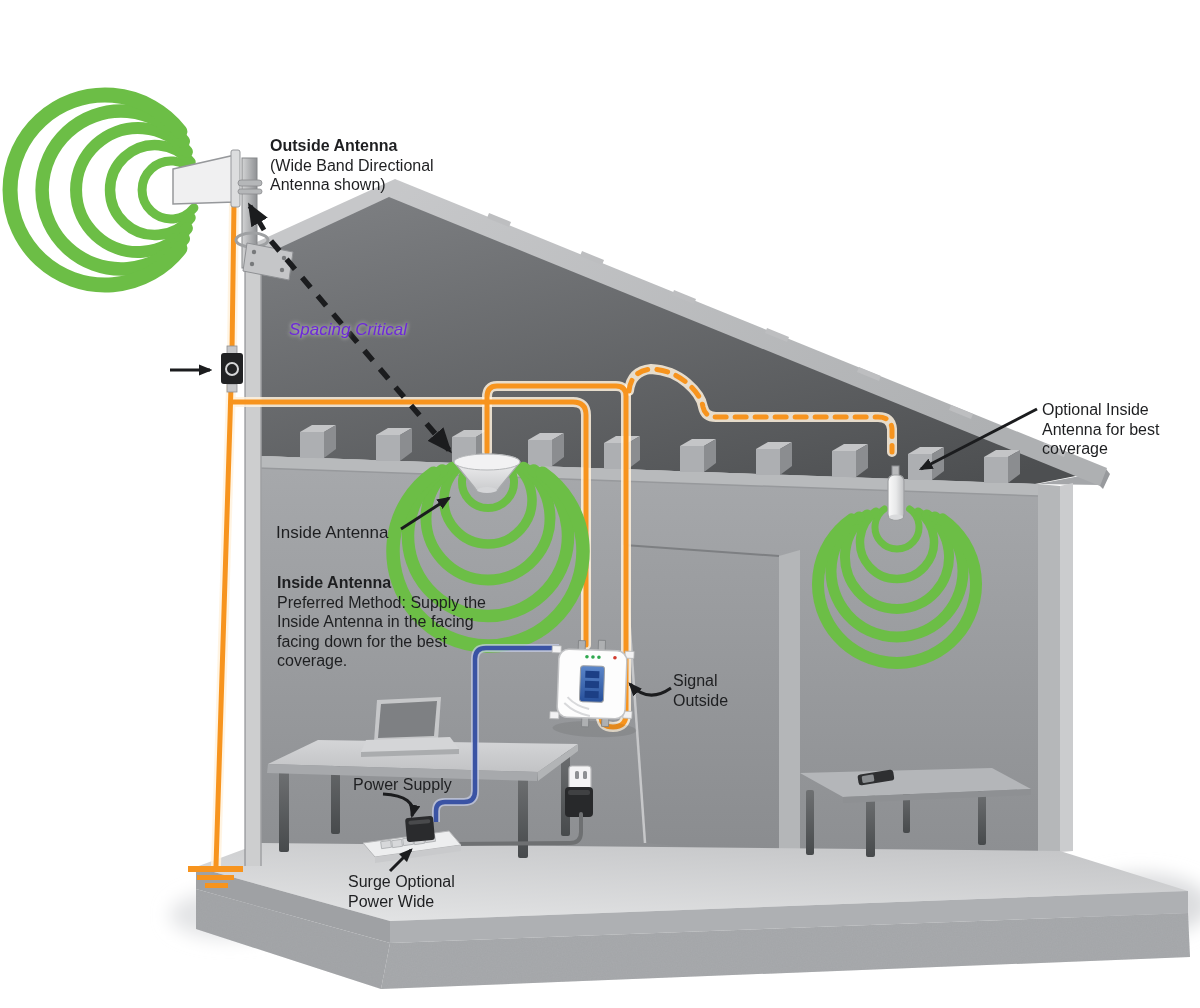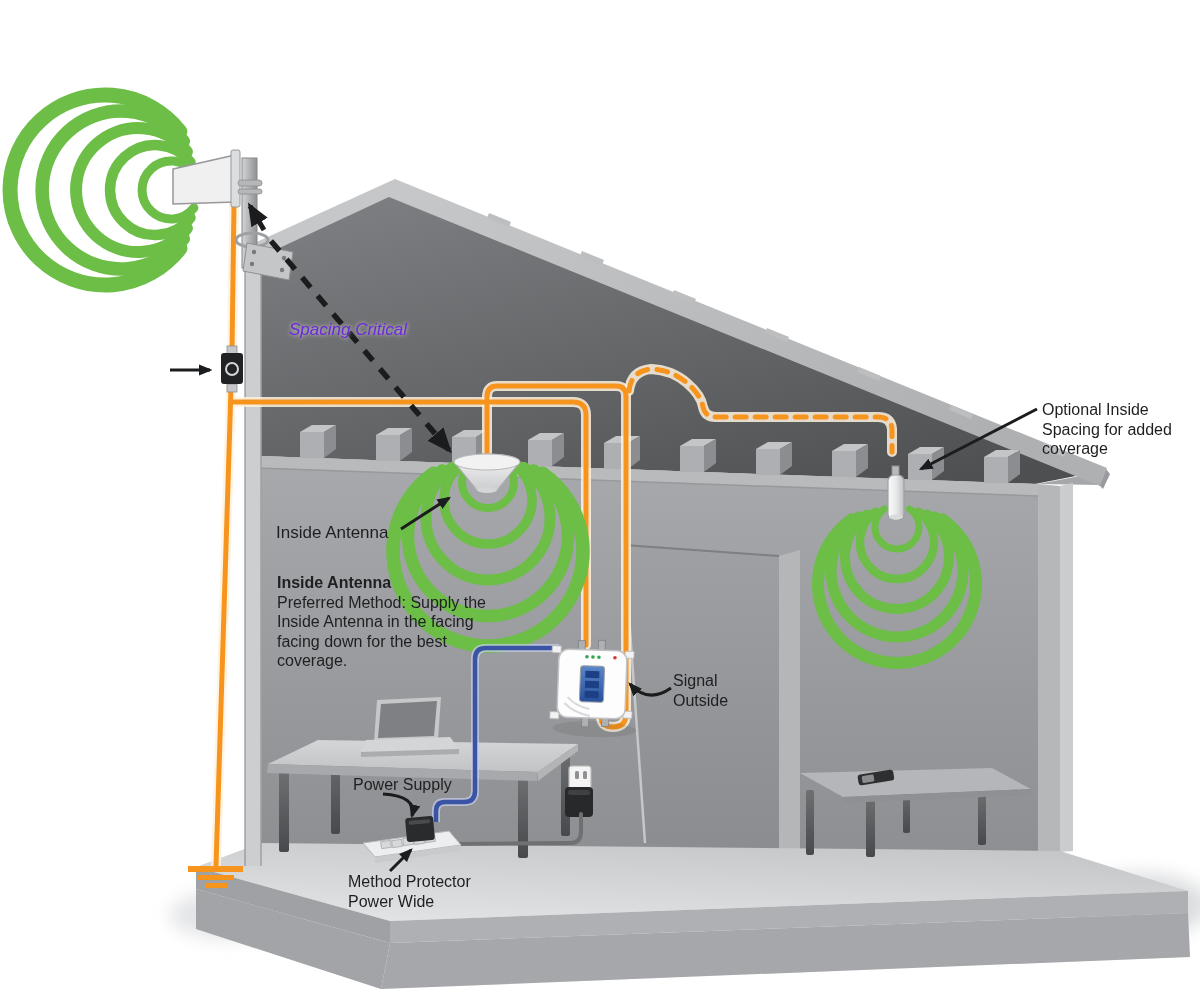--- a/index.html
+++ b/index.html
@@ -311,26 +311,31 @@
     <path d="M 264,230 L 250,206" stroke-width="5" marker-end="url(#mA)"></path>
     <path d="M 170,370 L 210,370" marker-end="url(#mA)"></path>
     <path d="M 401,529 L 449,498" marker-end="url(#mA)"></path>
     <path d="M 1037,409 L 921,469" marker-end="url(#mA)"></path>
     <path d="M 671,688 Q 648,704 630,684" marker-end="url(#mA)"></path>
     <path d="M 383,794 Q 417,796 412,816" marker-end="url(#mA)"></path>
     <path d="M 390,871 L 411,850" marker-end="url(#mA)"></path>
   </g>
 </svg>
 
+<div class="lbl" style="left:270px;top:136px">
+  <div class="b">Outside Antenna</div>
+  <div>(Wide Band Directional</div>
+  <div>Antenna shown)</div>
+</div>
 
 <div class="lbl i" style="left:289px;top:320px;font-size:17px">Spacing Critical</div>
 
 <div class="lbl" style="left:1042px;top:400px">
   <div>Optional Inside</div>
-  <div>Spacing for added</div>
+  <div>Antenna for best</div>
   <div>coverage</div>
 </div>
 
 <div class="lbl" style="left:276px;top:523px;font-size:17px">Inside Antenna</div>
 
 <div class="lbl" style="left:277px;top:573px">
   <div class="b">Inside Antenna</div>
   <div>Preferred Method: Supply the</div>
   <div>Inside Antenna in the facing</div>
   <div>facing down for the best</div>
@@ -338,17 +343,17 @@
 </div>
 
 <div class="lbl" style="left:673px;top:671px">
   <div>Signal</div>
   <div>Outside</div>
 </div>
 
 <div class="lbl" style="left:353px;top:775px">Power Supply</div>
 
 <div class="lbl" style="left:348px;top:872px">
-  <div>Method Protector</div>
+  <div>Surge Optional</div>
   <div>Power Wide</div>
 </div>
 
 </div>
 
 </body></html>

